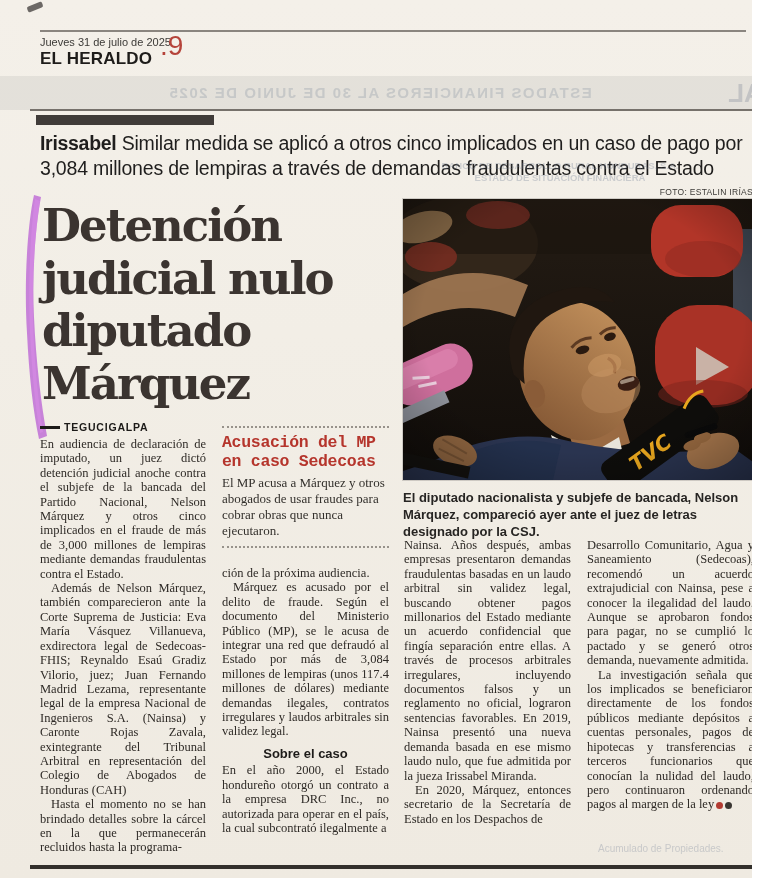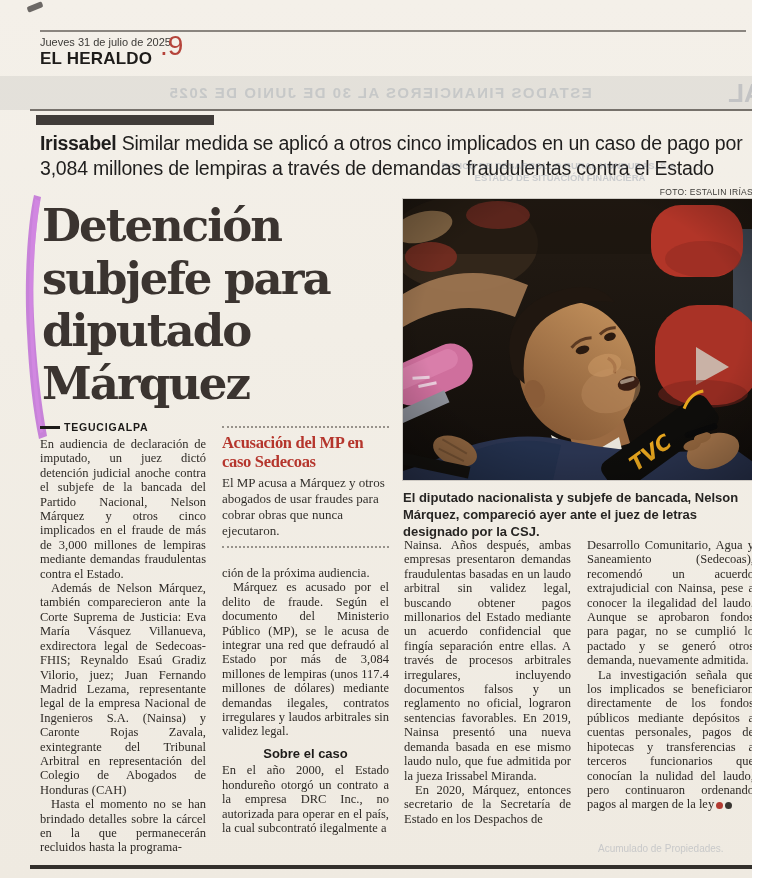--- a/index.html
+++ b/index.html
@@ -49,21 +49,21 @@
   .col4{left:587px;top:538px;width:167px;}
   .subhead{font-family:"Liberation Sans",sans-serif;font-size:13px;font-weight:bold;color:#1d1b19;
     margin:8px 0 2px 0 !important;text-indent:0 !important;text-align:center;}
   .after-subhead{text-indent:0 !important;}
   .dot{display:inline-block;width:7px;height:7px;border-radius:50%;margin-left:2px;vertical-align:-1px;}
   .dot-red{background:#b23b32;}
   .dot-dark{background:#3a3632;}
   
   .infobox{left:222px;top:426px;width:167px;border-top:2px dotted #97928b;border-bottom:2px dotted #97928b;
     padding:6px 0 7px 0;}
-  .infobox .title{font-family:Liberation Serif, serif;font-weight:bold;font-size:16.5px;line-height:18.5px;
+  .infobox .title{font-family:Liberation Mono, monospace;font-weight:bold;font-size:16.5px;line-height:18.5px;
     color:#b5352c;letter-spacing:-.3px;margin:0 0 4px 0;}
   .infobox .body{font-family:"Liberation Serif",serif;font-size:13px;line-height:16px;color:#33302c;margin:0;}
   .rule-bottom{left:30px;top:865px;width:728px;height:3.5px;background:#33302c;}
 </style>
 </head>
 <body>
 
 <div class="page">
 
   <div class="abs scuff"></div>
@@ -88,21 +88,21 @@
     <div>ESTADO DE SITUACIÓN FINANCIERA</div>
   </div>
 
   <svg class="abs marker" width="28" height="248" viewBox="0 0 28 248">
     <path d="M14,2 C7,34 4,92 7,140 C9,182 13,218 19,246 L27,243 C21,210 16,168 14,124 C12,82 15,36 21,4 Z" fill="#c06fd6" opacity="0.85"></path>
     <path d="M15,6 C10,40 8,95 10,140 C12,180 15,212 20,240 L23,239 C18,206 14,166 13,124 C12,84 15,40 20,8 Z" fill="#d78ae6" opacity="0.6"></path>
   </svg>
 
   <div class="abs headline">
     <div>Detención</div>
-    <div>subjefe para</div>
+    <div>judicial nulo</div>
     <div>diputado</div>
     <div>Márquez</div>
   </div>
 
   <div class="abs credit">FOTO: ESTALIN IRÍAS</div>
 
   <svg class="abs photo" viewBox="0 0 357 281">
     <defs>
       <linearGradient id="bgGrad" x1="0" y1="0" x2="0" y2="1">
         <stop offset="0" stop-color="#241c14"></stop>

